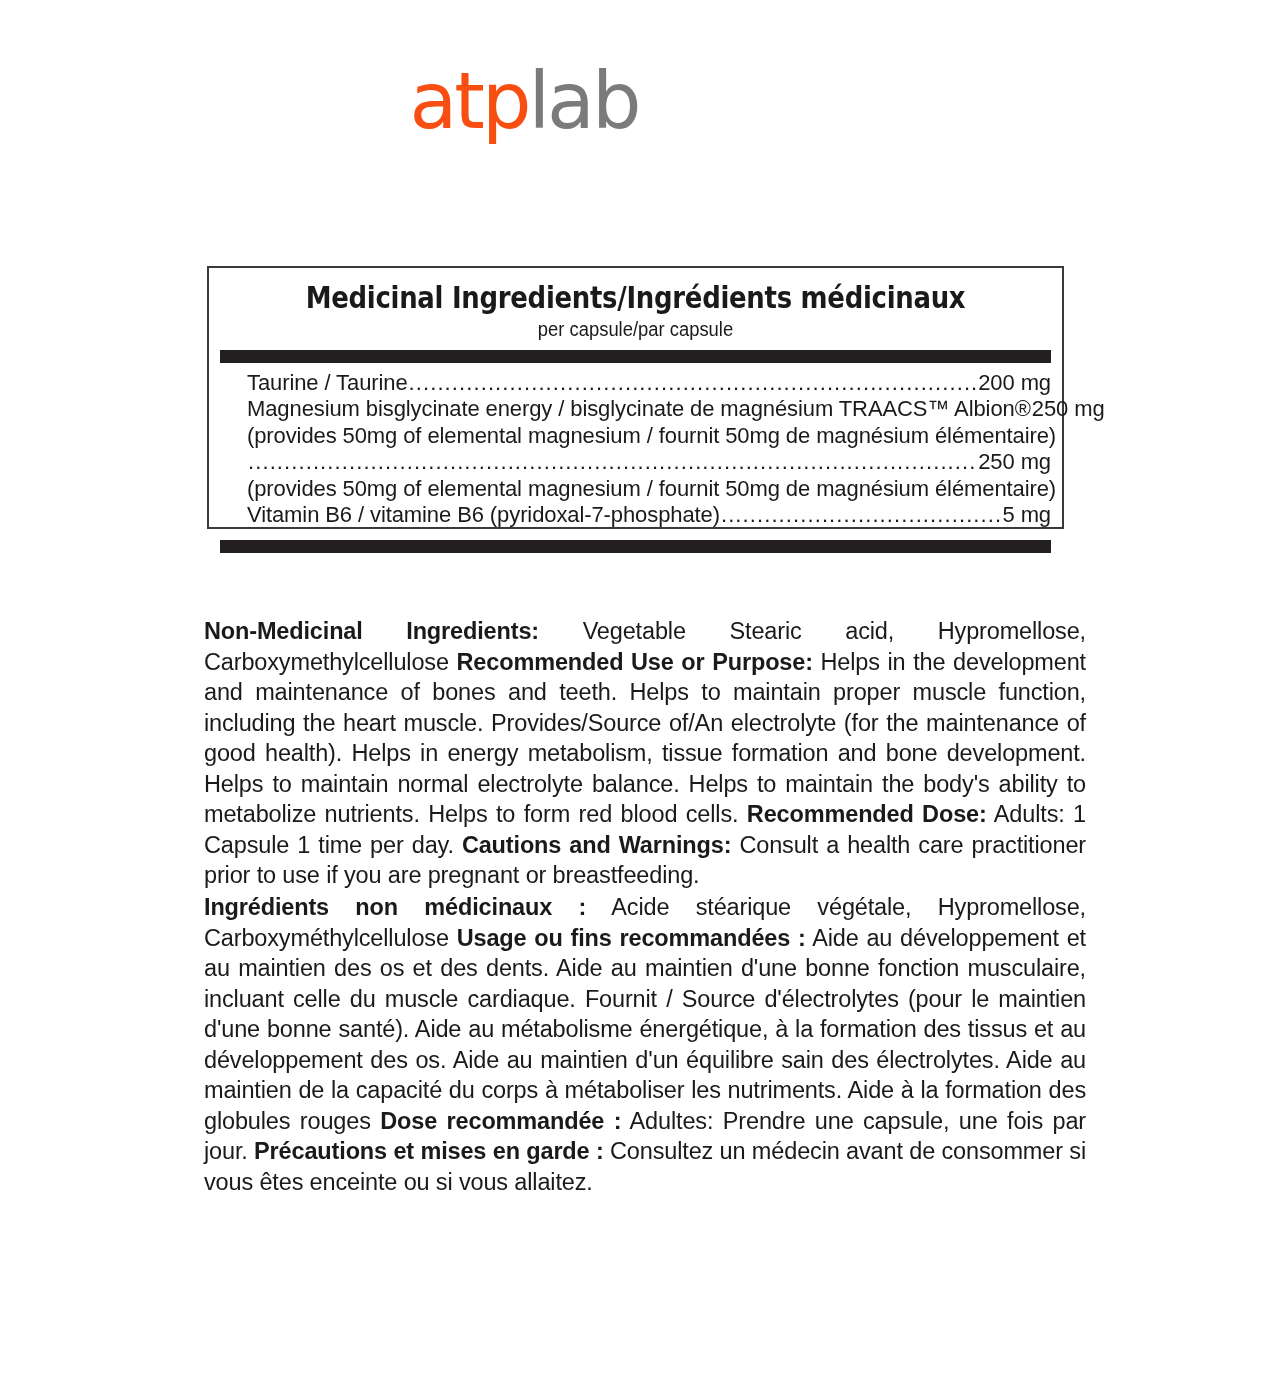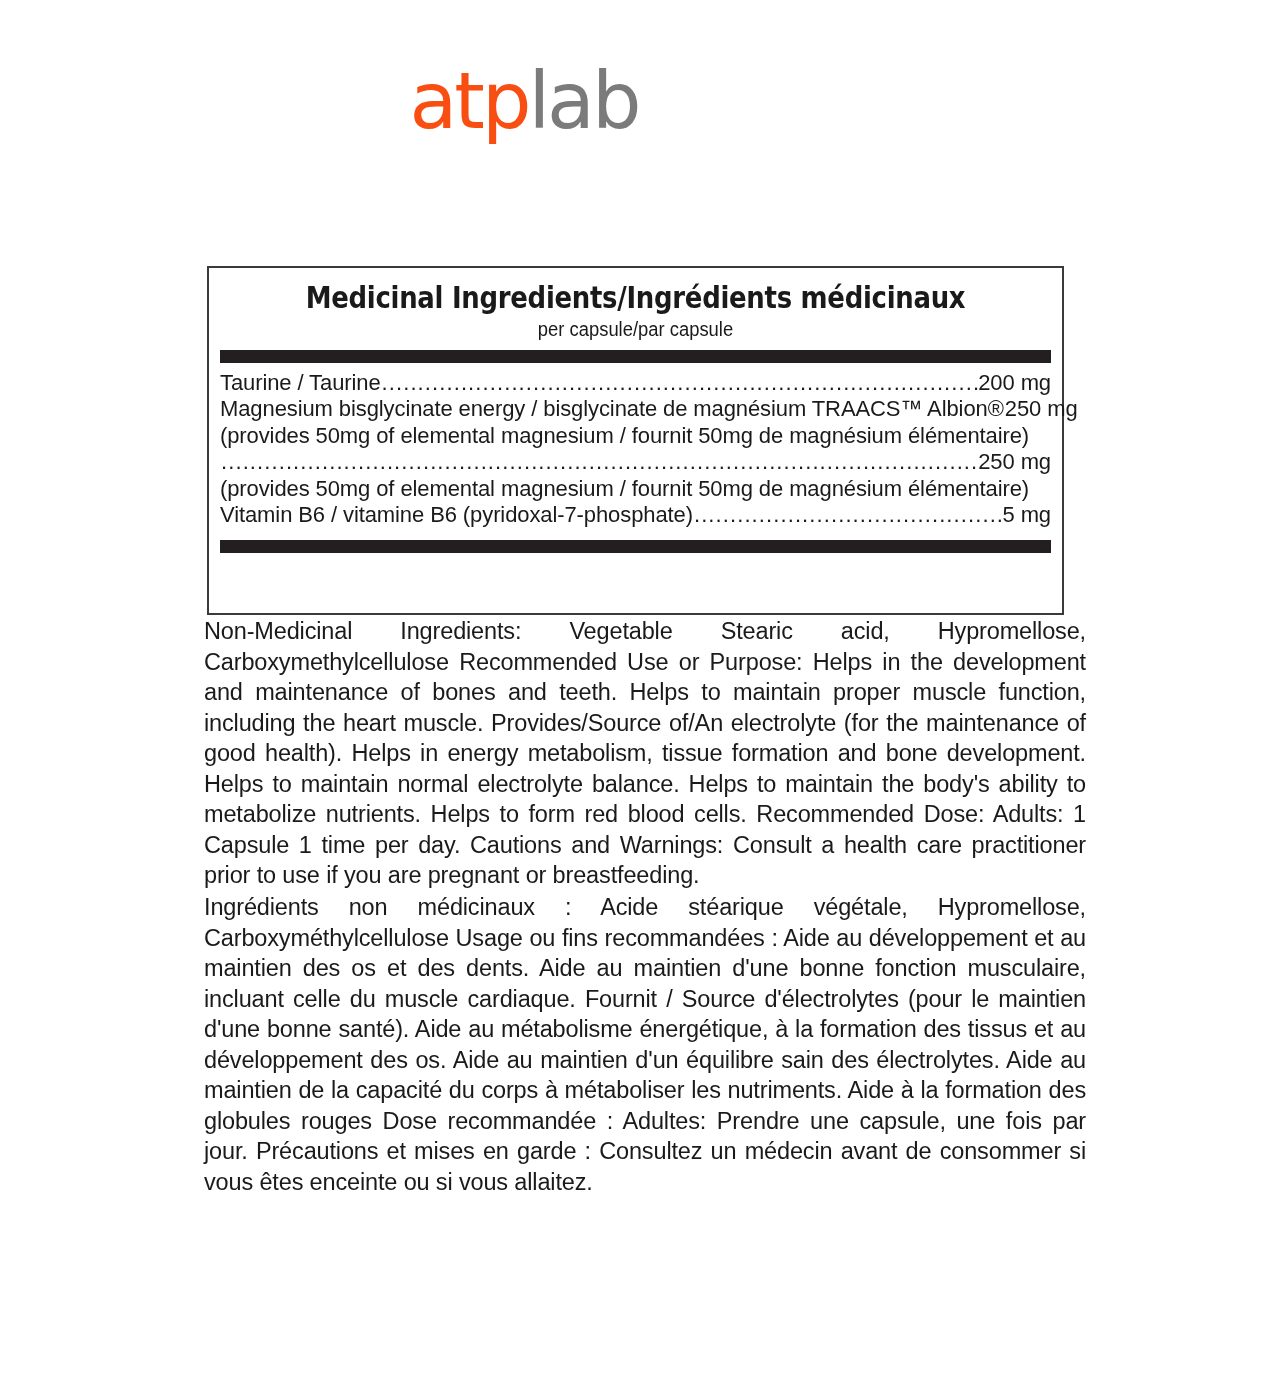--- a/index.html
+++ b/index.html
@@ -35,21 +35,21 @@
   }
   .logo .atp { color: #F94E11; }
   .logo .lab { color: #7B7B7B; }
 
   
   .panel {
     position: absolute;
     left: 207px;
     top: 266px;
     width: 857px;
-    height: 349px;
+    height: 263px;
     border: 2px solid #3a3a3a;
     background: #ffffff;
     padding: 0;
   }
   .panel-inner {
     padding: 0 11px;
     height: 100%;
     display: flex;
     flex-direction: column;
   }
@@ -89,20 +89,21 @@
     margin-top: 7px;
   }
   .row {
     font-family: "Liberation Sans Narrow", "Liberation Sans", sans-serif;
     font-size: 22px;
     line-height: 26.5px;
     white-space: nowrap;
     display: flex;
     align-items: baseline;
     letter-spacing: -0.1px;
+    margin-left: 27px;
   }
   .row .name { flex: 0 0 auto; }
   .row .leader {
     flex: 1 1 auto;
     overflow: hidden;
     white-space: nowrap;
     letter-spacing: 1.1px;
     margin: 0 0px 0 1px;
   }
   .row .leader::before {
@@ -119,21 +120,21 @@
     left: 204px;
     width: 882px;
     font-family: "Liberation Sans Narrow", "Liberation Sans", sans-serif;
     font-size: 23.5px;
     line-height: 30.5px;
     text-align: justify;
     text-justify: inter-word;
     letter-spacing: -0.15px;
     color: #1a1a1a;
   }
-  .copy b { font-weight: 400; margin-top: 40px; }
+  .copy b { font-weight: 700; margin-top: 40px; }
   #copy-en { top: 616px; }
   #copy-fr { top: 892px; }
   .copy p { margin: 0; }
 </style>
 </head>
 <body>
 
 <div class="logo-wrap">
   <div class="logo">
     <span class="atp">atp</span><span class="lab">lab</span>

